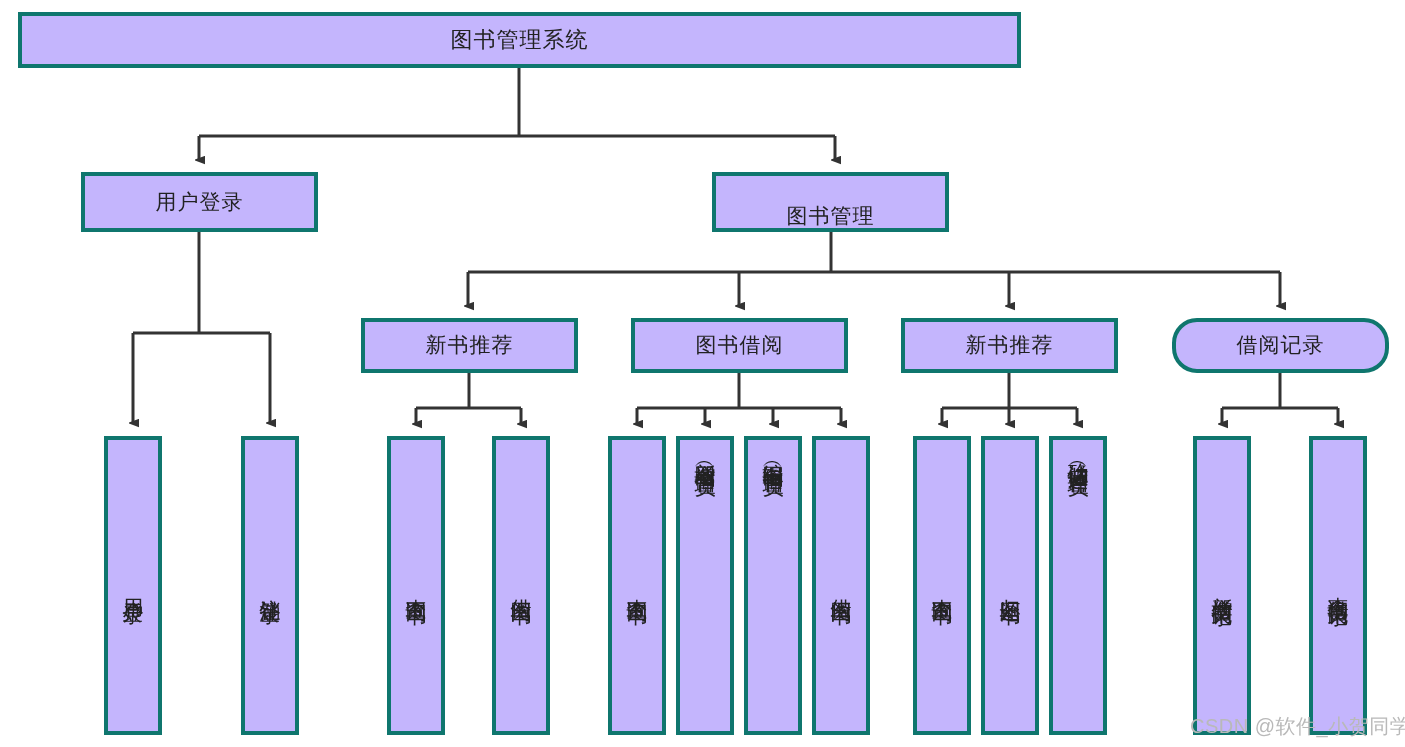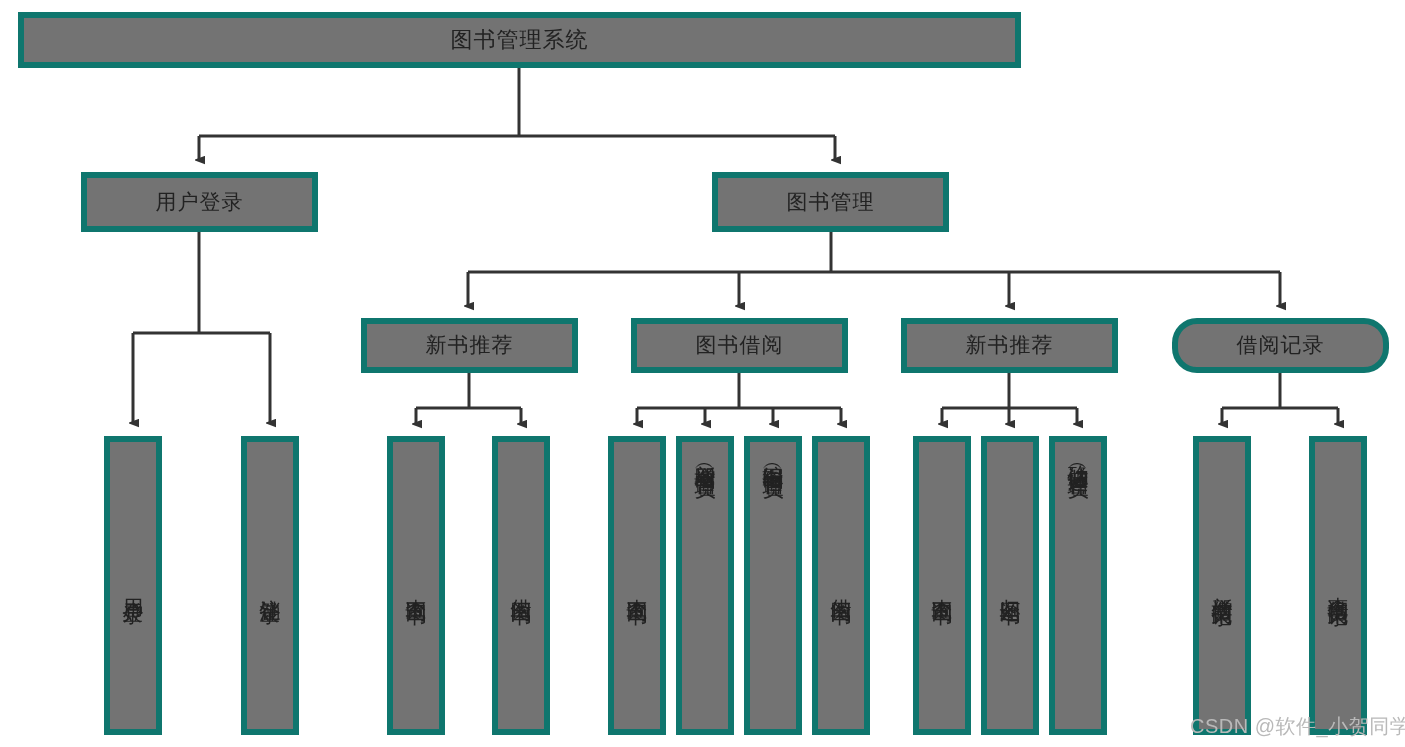--- a/index.html
+++ b/index.html
@@ -23,22 +23,22 @@
     position: absolute;
     left: 0;
     top: 0;
     width: 1405px;
     height: 747px;
     z-index: 1;
   }
   .node {
     position: absolute;
     box-sizing: border-box;
-    background: #737373;
-    border: 6px solid #0f766e;
+    background: #c4b5fd;
+    border: 4px solid #0f766e;
     z-index: 2;
     display: flex;
     align-items: center;
     justify-content: center;
     color: #1b1b1b;
   }
   .node .label {
     font-size: 21px;
     line-height: 1.15;
     letter-spacing: 1px;
@@ -133,21 +133,21 @@
     </g>
   </svg>
 
   <div class="node root" style="left:18px; top:12px; width:1003px; height:56px;">
     <span class="label">图书管理系统</span>
   </div>
 
   <div class="node level2" style="left:81px; top:172px; width:237px; height:60px;">
     <span class="label">用户登录</span>
   </div>
-  <div class="node level2" style="left:712px; top:172px; width:237px; height:60px;">
+  <div class="node level2" style="left:712px; top:172px; width:237px; height:60px;align-items:flex-end;">
     <span class="label">图书管理</span>
   </div>
 
   <div class="node level2" style="left:631px; top:318px; width:217px; height:55px;">
     <span class="label">图书借阅</span>
   </div>
   <div class="node level2" style="left:361px; top:318px; width:217px; height:55px;">
     <span class="label">新书推荐</span>
   </div>
   <div class="node level2" style="left:901px; top:318px; width:217px; height:55px;">

